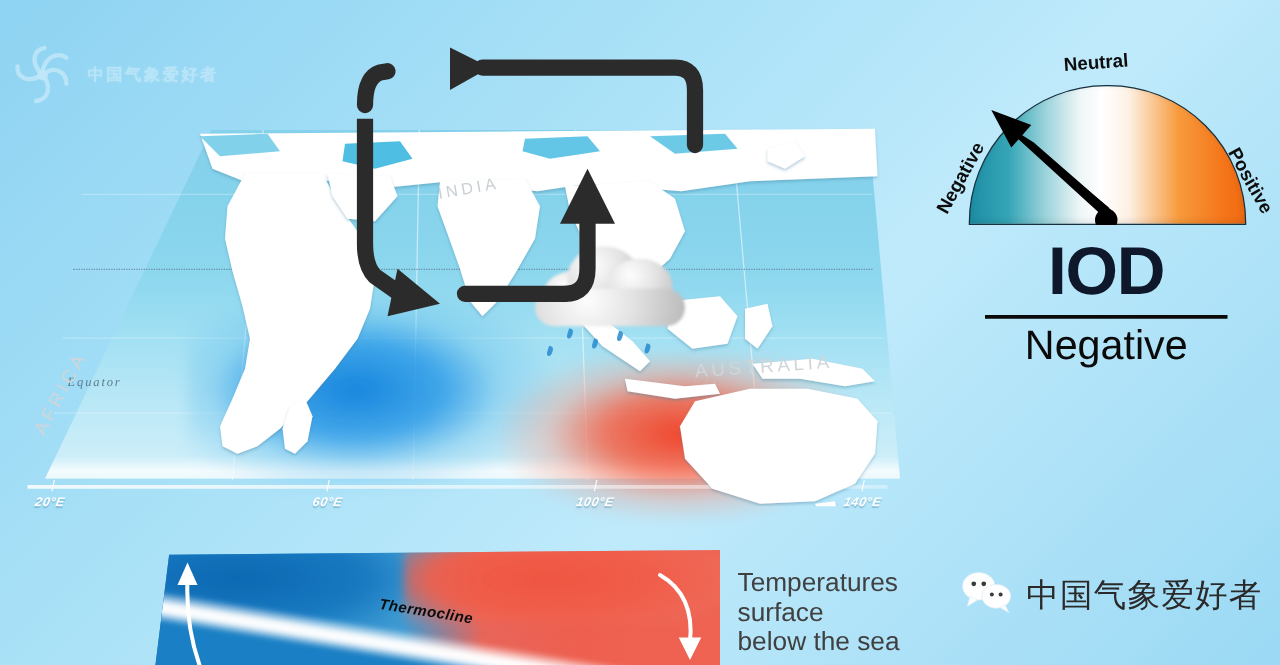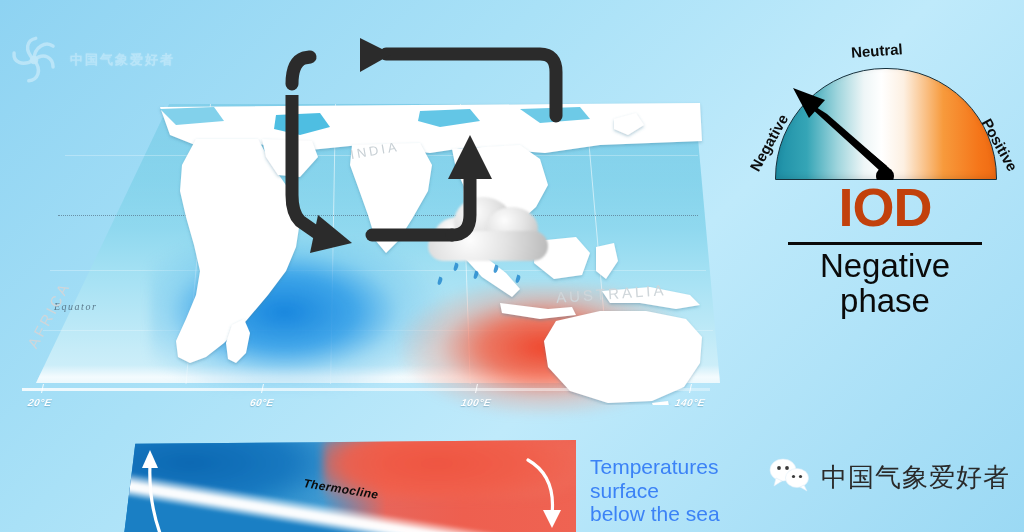--- a/index.html
+++ b/index.html
@@ -84,21 +84,21 @@
     background:linear-gradient(to right,#1d8fa6 0%,#35a5b6 14%,#9fd5dd 28%,#eef6f7 40%,#ffffff 48%,#fdf0e2 58%,#f79a3c 76%,#f5761a 92%,#ef6a12 100%);
     border:1.6px solid #16303c;
     box-shadow:inset 0 -2px 6px rgba(0,0,0,.10);
   }
   #gauge-needle{position:absolute;left:8px;bottom:0;width:220px;height:110px;}
   .gauge-label{position:absolute;font-weight:700;font-size:15px;color:#0d0d0d;white-space:nowrap;}
   #label-negative{left:-6px;bottom:6px;transform:rotate(-61deg);transform-origin:left bottom;}
   #label-neutral{left:84px;top:-14px;transform:rotate(-4deg);}
   #label-positive{right:-4px;bottom:6px;transform:rotate(61deg);transform-origin:right bottom;}
 
-  #iod-title{text-align:center;font-size:54px;font-weight:700;color:#c2410c;letter-spacing:-1px;line-height:1;}
+  #iod-title{text-align:center;font-size:54px;font-weight:700;color:#0f172a;letter-spacing:-1px;line-height:1;margin-top:10px;}
   #iod-rule{height:3px;background:#0a0a0a;margin:8px 34px 4px 34px;}
   #iod-phase{text-align:center;font-size:33px;font-weight:300;color:#0a0a0a;line-height:1.05;}
 
   
   #cross-section{position:absolute;left:124px;top:440px;width:452px;height:95px;}
   #cs-body{
     position:absolute;inset:0;overflow:hidden;
     clip-path:polygon(2.5% 4%, 100% 0%, 100% 100%, 0% 100%);
     background:linear-gradient(to right,#1a7fc4 0%,#1f86c9 28%,#3f9ad2 44%,#e8655a 58%,#ee5f4f 75%,#ef6352 100%);
   }
@@ -120,21 +120,21 @@
   #thermocline-label{
     position:absolute;left:48%;top:52%;transform:translate(-50%,-50%) rotate(9deg);
     font-size:12px;font-weight:700;font-style:italic;color:#0b0b0b;letter-spacing:.4px;white-space:nowrap;
   }
   #cs-deep{
     position:absolute;left:-4%;top:46%;width:112%;height:70%;
     background:#1a7fc4;transform:rotate(9.2deg);transform-origin:left center;
   }
   #cs-arrows{position:absolute;inset:0;}
 
-  #caption{position:absolute;left:590px;top:455px;width:185px;font-size:21px;line-height:1.12;color:#3b82f6;font-weight:400;}
+  #caption{position:absolute;left:590px;top:455px;width:185px;font-size:21px;line-height:1.12;color:#404040;font-weight:400;}
 
   
   #wechat{position:absolute;right:14px;bottom:36px;display:flex;align-items:center;gap:10px;}
   #wechat-text{font-size:26px;color:#2a2a2a;letter-spacing:1px;}
 </style>
 </head>
 <body>
 
 <div class="stage">
 
@@ -282,21 +282,20 @@
       </svg>
       <div class="gauge-label" id="label-negative">Negative</div>
       <div class="gauge-label" id="label-neutral">Neutral</div>
       <div class="gauge-label" id="label-positive">Positive</div>
     </div>
 
     <div id="iod-title">IOD</div>
     <div id="iod-rule"></div>
     <div id="iod-phase">
       <div>Negative</div>
-      <div>phase</div>
     </div>
   </div>
 
   <div id="cross-section">
     <div id="cs-body">
       <div id="cs-cool"></div>
       <div id="cs-warm"></div>
       <div id="cs-deep"></div>
       <div id="thermocline"></div>
       <div id="thermocline-label">Thermocline</div>

